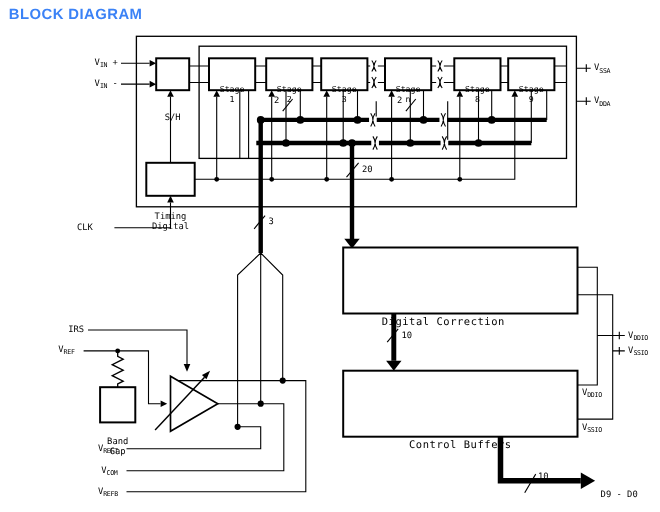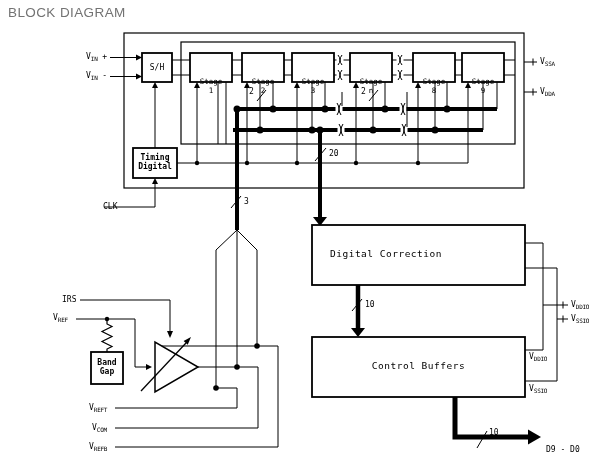--- a/index.html
+++ b/index.html
@@ -1,25 +1,25 @@
 <!DOCTYPE html>
 <html><head>
 <meta charset="utf-8">
 <style>
   html,body{margin:0;padding:0;background:#fff;}
   #canvas{position:relative;width:600px;height:465px;background:#fff;overflow:hidden;
           font-family:"DejaVu Sans Mono",monospace;color:#000;}
   #wires{position:absolute;left:0;top:0;}
   .title{position:absolute;left:8px;top:5px;font-family:"Liberation Sans",sans-serif;
-         font-weight:normal;font-size:13.5px;letter-spacing:.4px;color:#737373;}
+         font-weight:bold;font-size:13.5px;letter-spacing:.4px;color:#3b82f6;}
   .lbl{position:absolute;font-size:8px;line-height:9px;white-space:nowrap;color:#000;}
   .lbl sub{font-size:6px;vertical-align:-2px;letter-spacing:-0.3px;}
-  .ctr{text-align:center;}
+  .ctr{text-align:center;margin-top:39px;}
   .stage-lbl{position:absolute;top:57px;width:42px;text-align:center;font-size:7.5px;line-height:9px;margin-top:20px;}
-  .two{line-height:9px;font-weight:bold;}
+  .two{line-height:9px;}
   .big{font-size:9.5px;letter-spacing:.5px;}
   .busnum{font-size:8px;}
 </style>
 </head>
 <body>
 
 <div id="canvas">
 
   <svg id="wires" width="600" height="465" viewBox="0 0 600 465">
 
@@ -197,28 +197,28 @@
   <div class="lbl ctr two" style="left:133px;top:153px;width:44px">
     <div>Timing</div>
       <div>Digital</div>
     </div>
 
   <div class="lbl ctr two" style="left:91px;top:358px;width:32px">
     <div>Band</div>
       <div>Gap</div>
     </div>
 
-  <div class="lbl ctr big" style="left:295px;top:249px;width:182px">Digital Correction</div>
+  <div class="lbl ctr big" style="left:312px;top:249px;width:182px">Digital Correction</div>
   <div class="lbl ctr big" style="left:312px;top:361px;width:213px">Control Buffers</div>
 
   <div class="lbl" style="left:86px;top:52px"><span>V</span><sub>IN</sub><span> +</span></div>
   <div class="lbl" style="left:86px;top:71px"><span>V</span><sub>IN</sub><span> -</span></div>
   <div class="lbl" style="left:540px;top:57px"><span>V</span><sub>SSA</sub></div>
   <div class="lbl" style="left:540px;top:87px"><span>V</span><sub>DDA</sub></div>
-  <div class="lbl" style="left:103px;top:202px">CLK</div>
+  <div class="lbl" style="left:70px;top:202px">CLK</div>
   <div class="lbl" style="left:62px;top:295px">IRS</div>
   <div class="lbl" style="left:53px;top:313px"><span>V</span><sub>REF</sub></div>
   <div class="lbl" style="left:89px;top:403px"><span>V</span><sub>REFT</sub></div>
   <div class="lbl" style="left:92px;top:423px"><span>V</span><sub>COM</sub></div>
   <div class="lbl" style="left:89px;top:442px"><span>V</span><sub>REFB</sub></div>
   <div class="lbl" style="left:571px;top:300px"><span>V</span><sub>DDIO</sub></div>
   <div class="lbl" style="left:571px;top:314px"><span>V</span><sub>SSIO</sub></div>
   <div class="lbl" style="left:529px;top:352px"><span>V</span><sub>DDIO</sub></div>
   <div class="lbl" style="left:529px;top:384px"><span>V</span><sub>SSIO</sub></div>
   <div class="lbl" style="left:546px;top:445px">D9 - D0</div>

